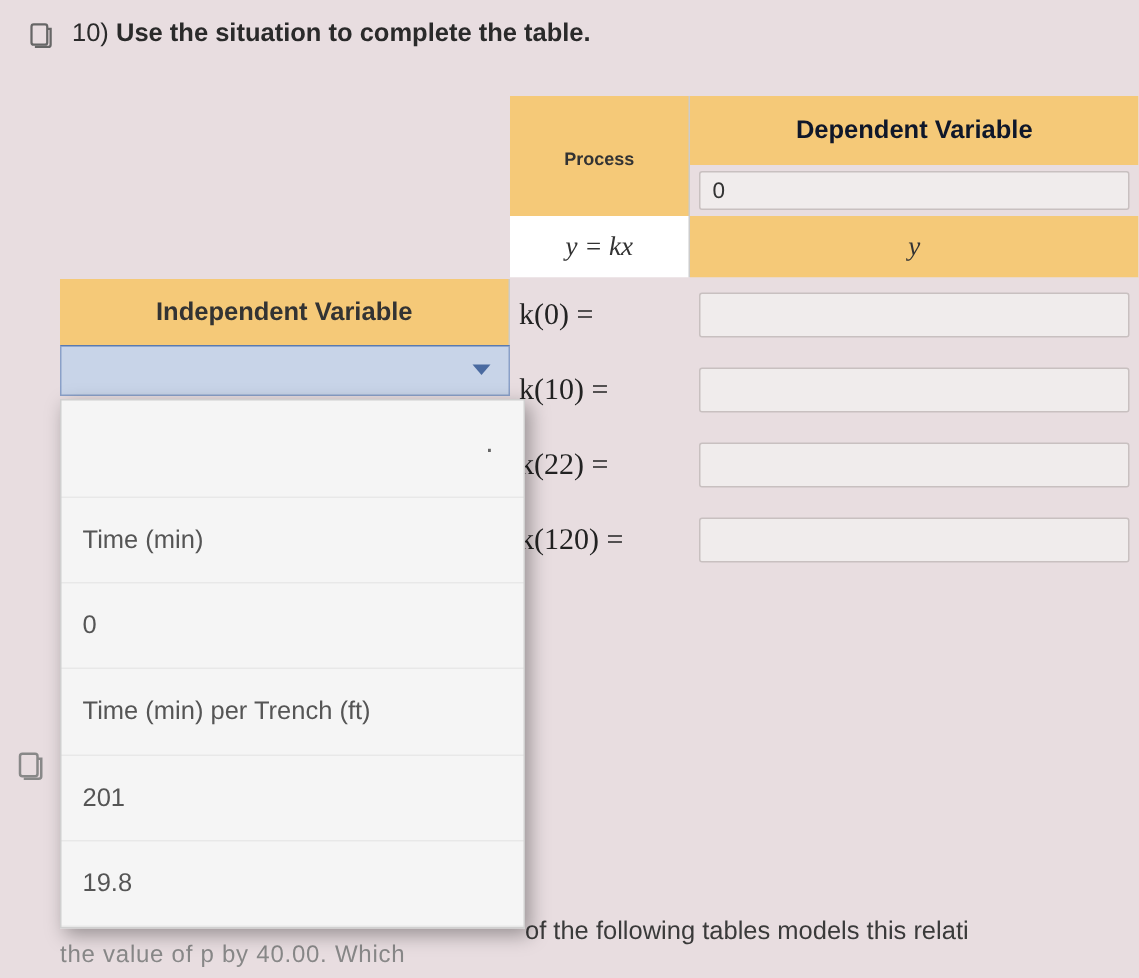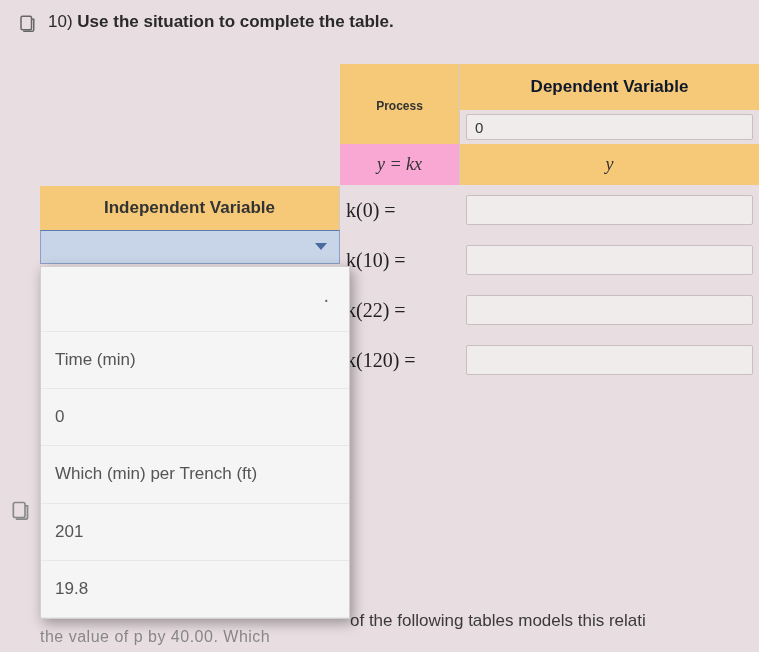--- a/index.html
+++ b/index.html
@@ -109,21 +109,21 @@
       font-size: 12px;
       text-align: center;
       padding: 24px 8px 20px;
       height: 80px;
       border-right: 1px solid #ccc;
       display:flex;
       align-items:center;
       justify-content:center;
     }
     .process-subheader {
-      background: #f9a8d4;
+      background: #ffffff;
       color: #333;
       font-style: italic;
       font-family: "Times New Roman", serif;
       font-size: 18px;
       text-align: center;
       padding: 10px 4px;
       border-right: 1px solid #ccc;
     }
     .process-row {
       font-family: "Times New Roman", serif;
@@ -234,21 +234,21 @@
 
     <div class="col-indep">
       <div class="indep-header">Independent Variable</div>
       <div class="dropdown-trigger">
         <span class="dropdown-caret"></span>
       </div>
       <div class="dropdown-list">
         <div class="dropdown-item">.</div>
         <div class="dropdown-item">Time (min)</div>
         <div class="dropdown-item">0</div>
-        <div class="dropdown-item">Which (min) per Trench (ft)</div>
+        <div class="dropdown-item">Time (min) per Trench (ft)</div>
         <div class="dropdown-item">201</div>
         <div class="dropdown-item">19.8</div>
       </div>
     </div>
 
     <div class="col-process">
       <div class="process-header">Process</div>
       <div class="process-subheader">y = kx</div>
       <div class="process-row">k(0) =</div>
       <div class="process-row">k(10) =</div>

